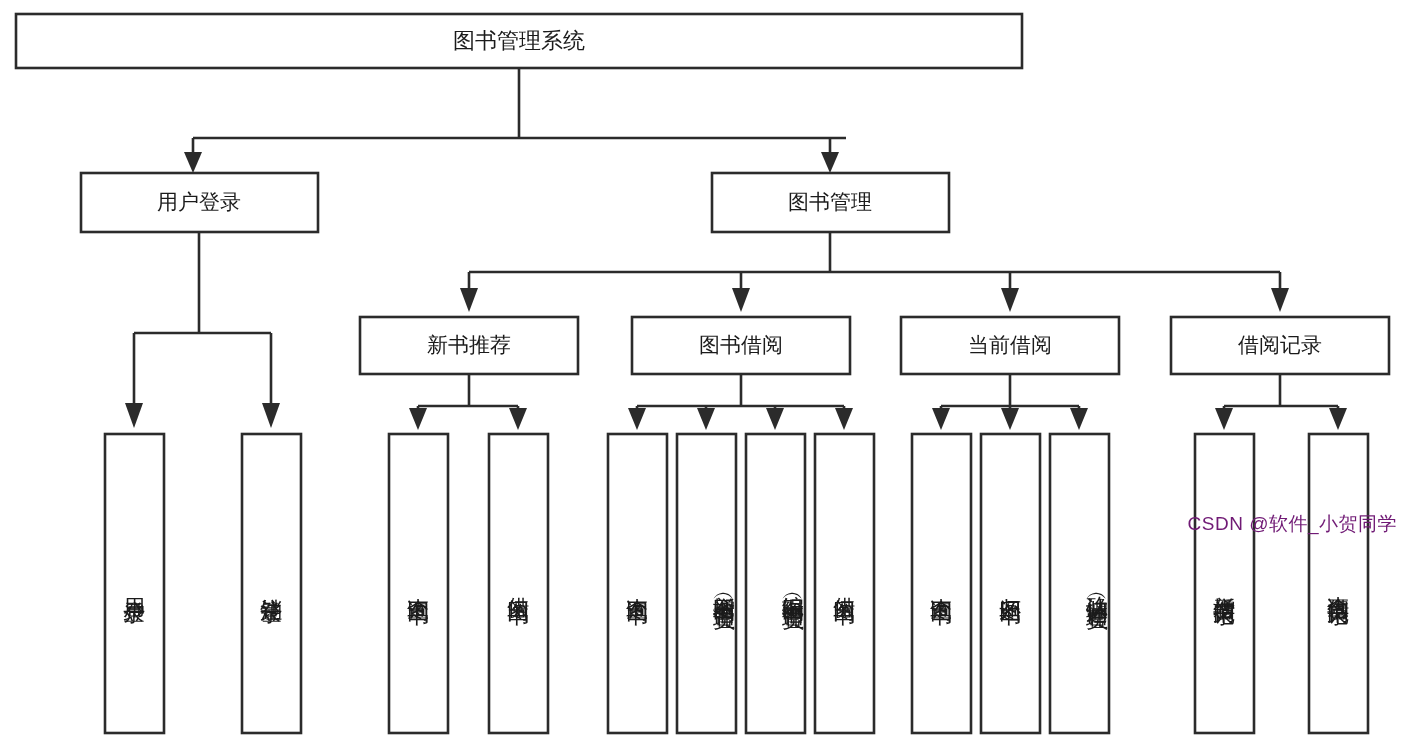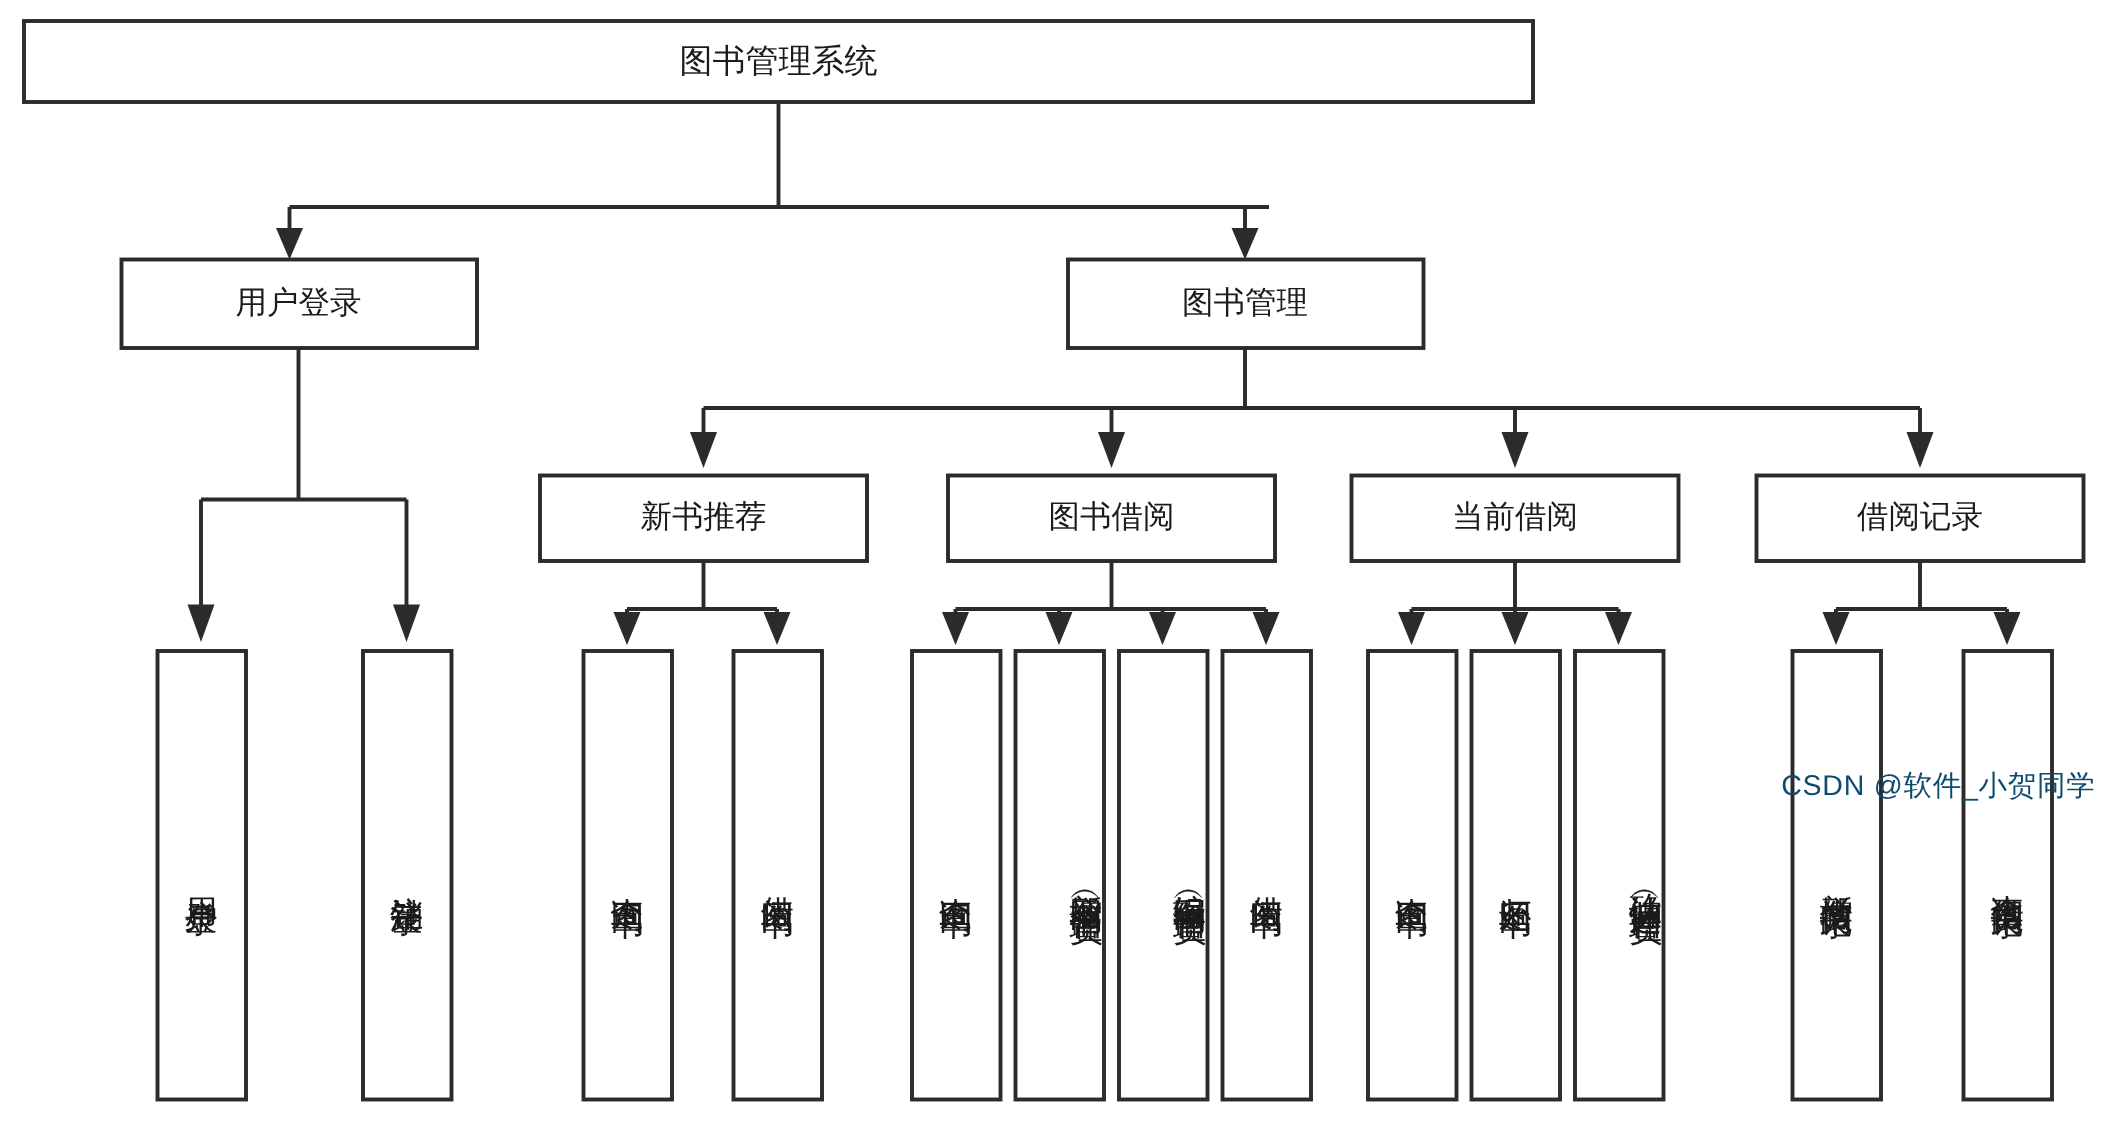--- a/index.html
+++ b/index.html
@@ -65,21 +65,21 @@
     text-align: center;
     white-space: nowrap;
     pointer-events: none;
   }
   .watermark {
     position: absolute;
     right: 8px;
     bottom: 6px;
     font-family: "Liberation Sans", "DejaVu Sans", sans-serif;
     font-size: 19px;
-    color: #0c4a6e;
+    color: #701a75;
     letter-spacing: 0.5px;
     white-space: nowrap;
   }
 </style>
 </head>
 <body>
 
 <div id="diagram-root">
 
   <svg id="flow" viewBox="0 0 1405 747" xmlns="http://www.w3.org/2000/svg">

